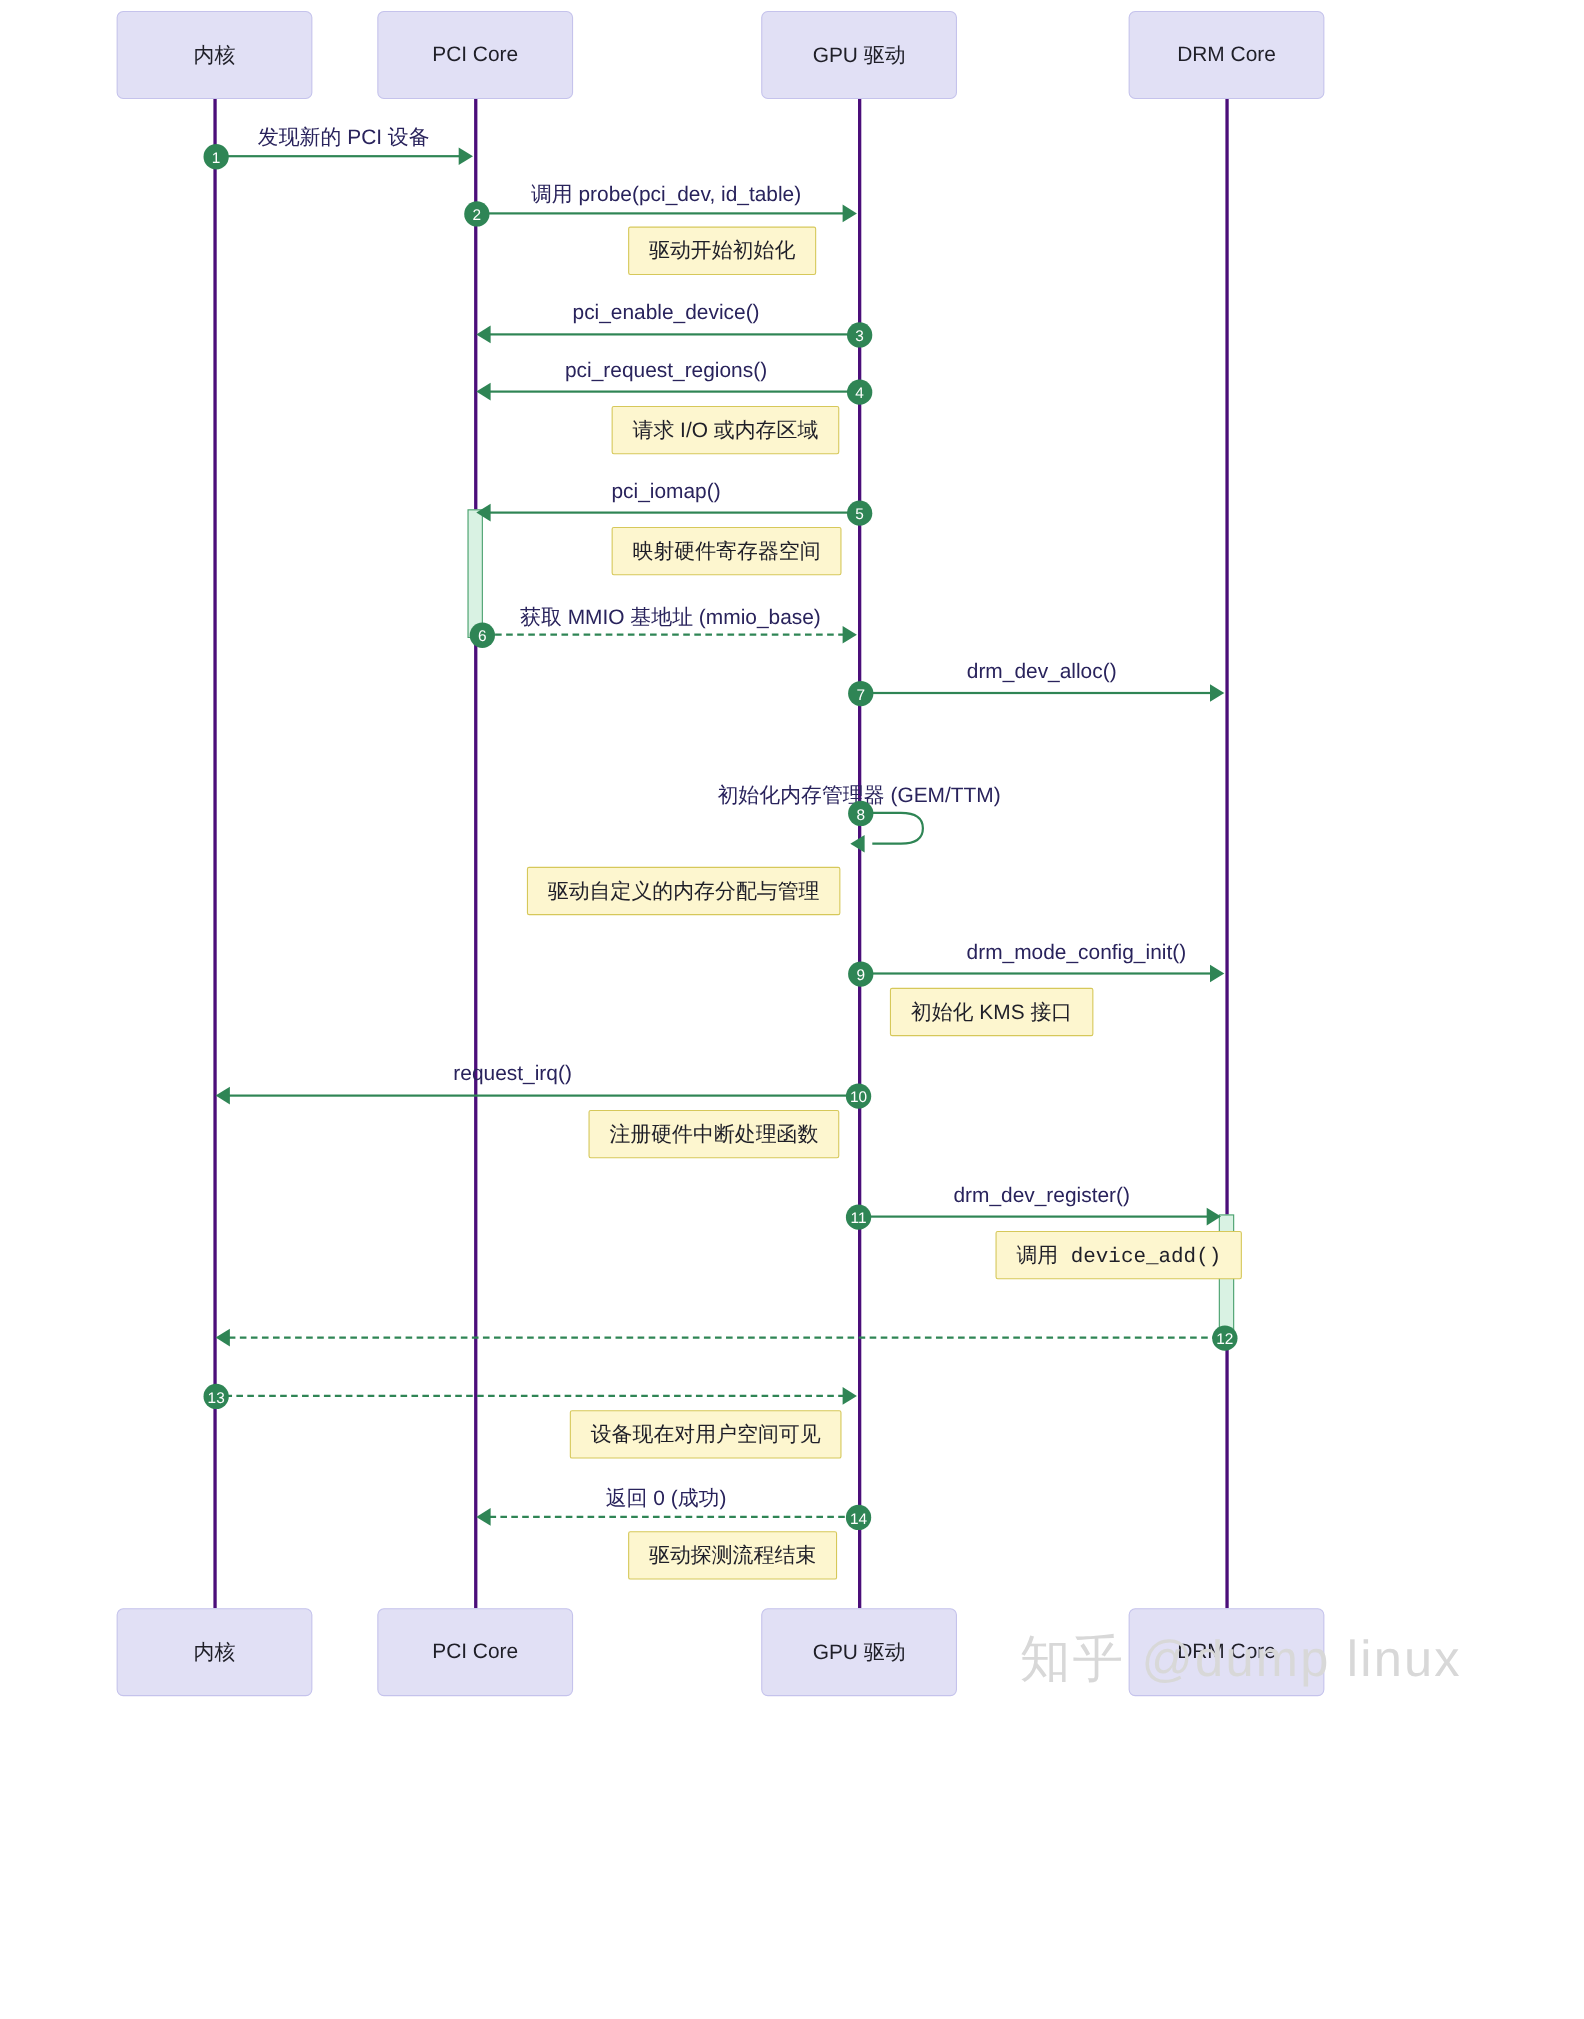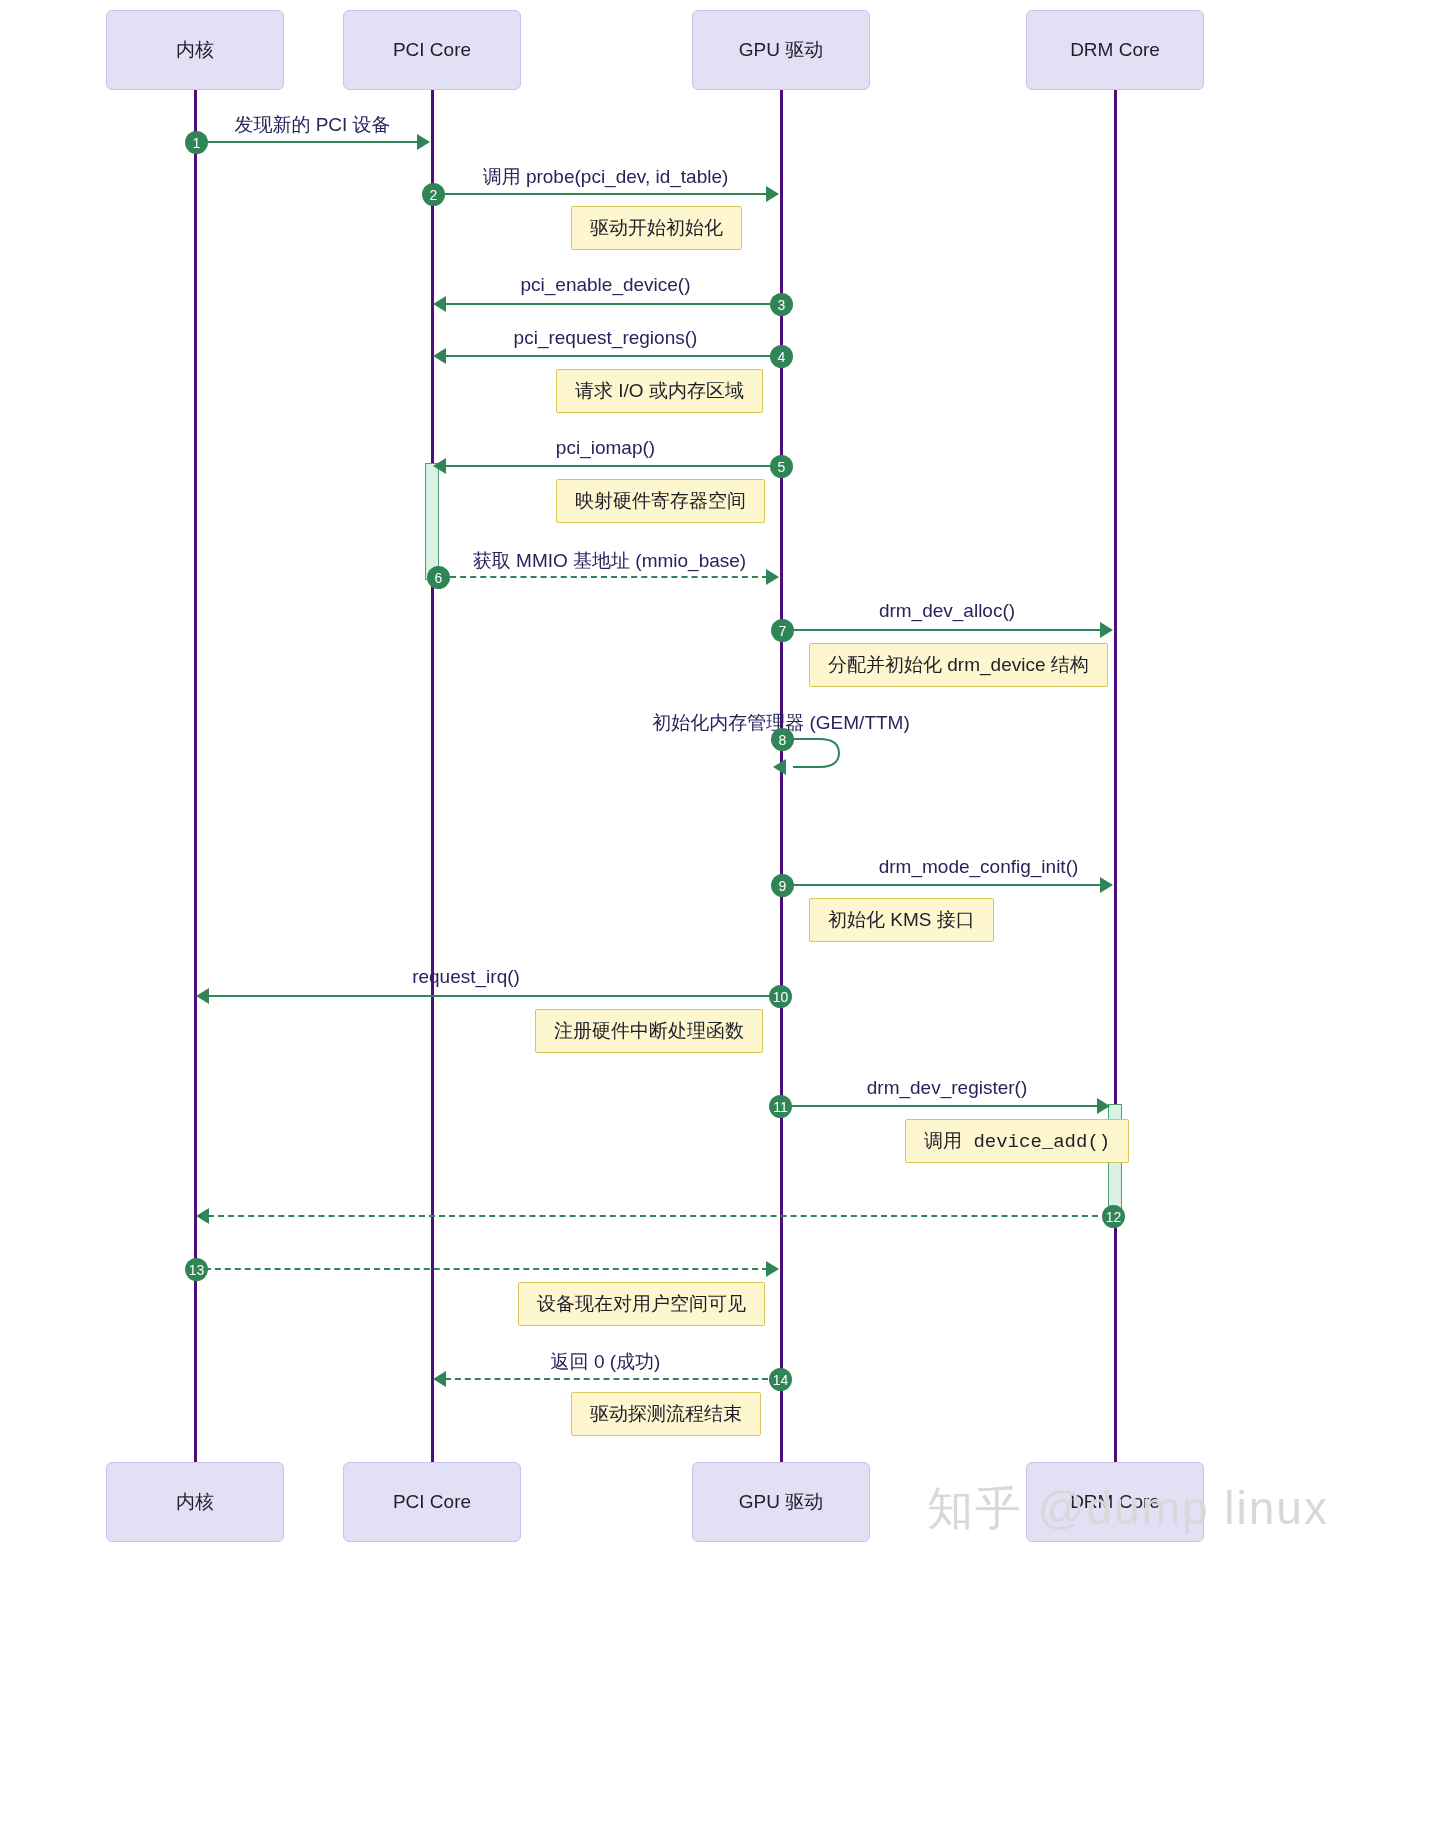--- a/index.html
+++ b/index.html
@@ -187,29 +187,29 @@
   <div class="msg-label" style="left:392px; top:548px; width:341px;">获取 MMIO 基地址 (mmio_base)</div>
   <div class="msg-line dashed" style="left:393px; top:576px; width:328px;"></div>
   <div class="arrow-head right" style="left:719px; top:569px;"></div>
   <div class="seq-num" style="left:380px; top:566px;">6</div>
 
   <div class="msg-label" style="left:733px; top:600px; width:334px;">drm_dev_alloc()</div>
   <div class="msg-line" style="left:734px; top:629px; width:321px;"></div>
   <div class="arrow-head right" style="left:1053px; top:622px;"></div>
   <div class="seq-num" style="left:724px; top:619px;">7</div>
 
-  <div class="note" style="left:762px; top:643px;">分配并初始化 drm_device 结构</div>
 
   <div class="msg-label" style="left:604px; top:710px; width:260px;">初始化内存管理器 (GEM/TTM)</div>
   <svg class="self-loop" style="left:732px; top:735px;" width="70" height="40">
     <path d="M 2 4 L 40 4 Q 60 4 60 18 Q 60 32 40 32 L 14 32" fill="none" stroke="#2f8555" stroke-width="2"></path>
   </svg>
   <div class="arrow-head left" style="left:726px; top:759px;"></div>
   <div class="seq-num" style="left:724px; top:728px;">8</div>
 
+  <div class="note" style="left:432px; top:788px;">驱动自定义的内存分配与管理</div>
 
   <div class="msg-label" style="left:733px; top:856px; width:397px;">drm_mode_config_init()</div>
   <div class="msg-line" style="left:734px; top:884px; width:321px;"></div>
   <div class="arrow-head right" style="left:1053px; top:877px;"></div>
   <div class="seq-num" style="left:724px; top:874px;">9</div>
 
   <div class="note" style="left:762px; top:898px;">初始化 KMS 接口</div>
 
   <div class="msg-label" style="left:147px; top:966px; width:544px;">request_irq()</div>
   <div class="msg-line" style="left:161px; top:995px; width:571px;"></div>

